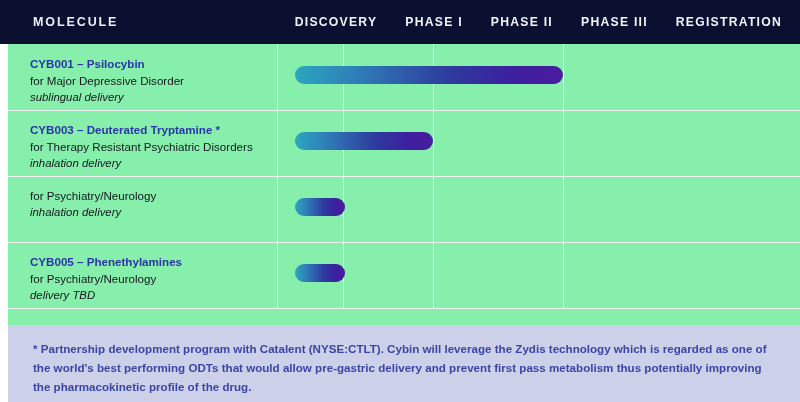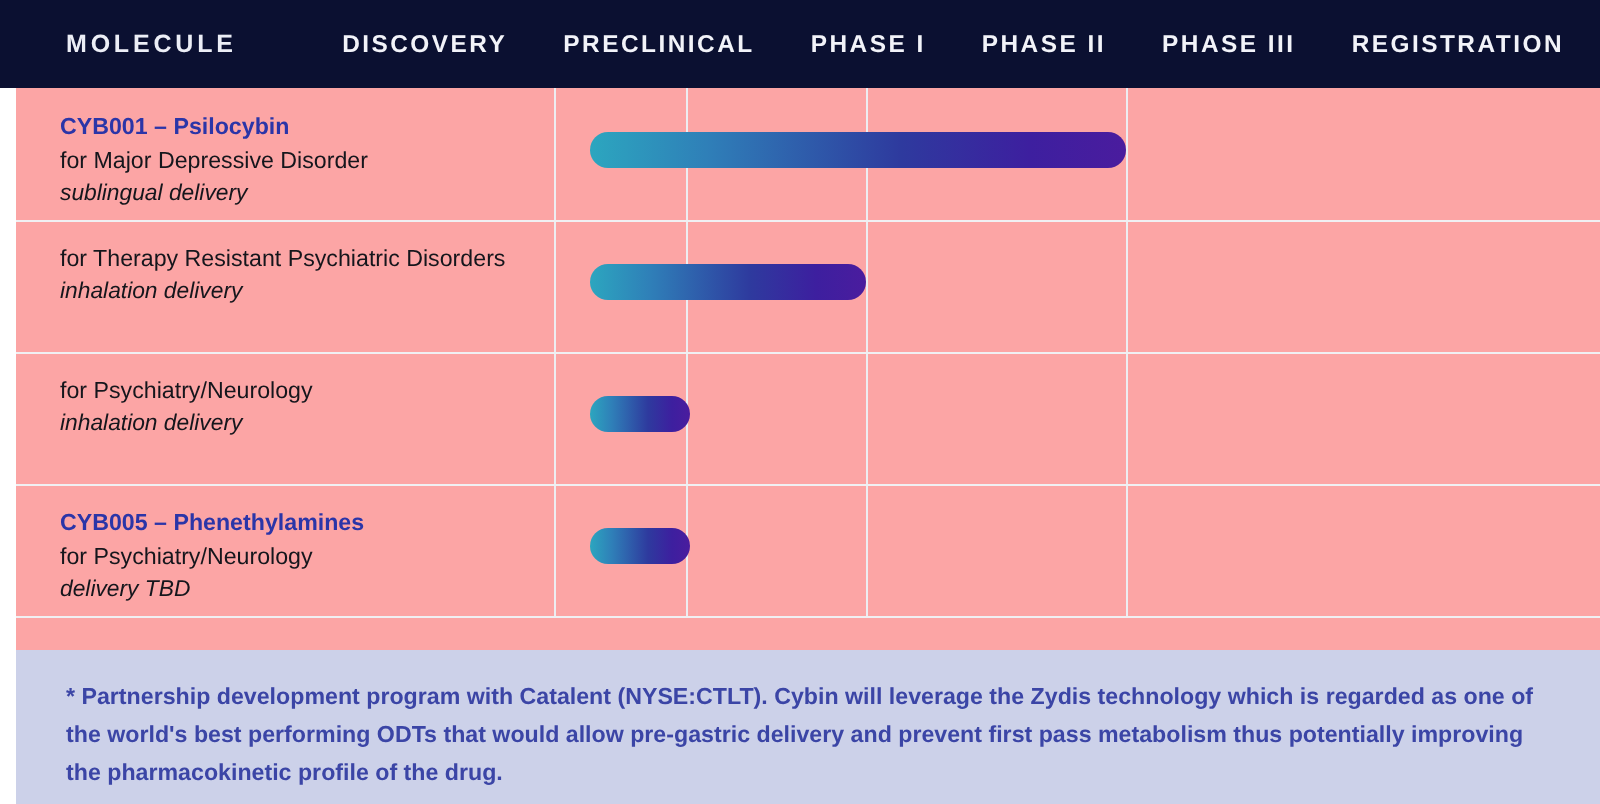--- a/index.html
+++ b/index.html
@@ -56,21 +56,21 @@
     font-weight: 700;
     letter-spacing: 1.25px;
     white-space: nowrap;
   }
 
   
   .panel {
     position: absolute;
     left: 8px; top: 44px;
     width: 792px; height: 281px;
-    background: #fca5a5;
+    background: #86efac;
   }
 
   .grid-lines {
     position: absolute;
     left: 0; top: 0;
     width: 792px; height: 281px;
     pointer-events: none;
   }
 
   .vline {
@@ -163,21 +163,20 @@
 </style>
 </head>
 <body>
 
 <div class="board">
 
   <div class="header">
     <div class="header-title">MOLECULE</div>
     <div class="phase-labels">
       <span class="phase-label">DISCOVERY</span>
-      <span class="phase-label">PRECLINICAL</span>
       <span class="phase-label">PHASE I</span>
       <span class="phase-label">PHASE II</span>
       <span class="phase-label">PHASE III</span>
       <span class="phase-label">REGISTRATION</span>
     </div>
   </div>
 
   <div class="panel">
 
     <div class="grid-lines">
@@ -195,20 +194,21 @@
       <div class="row-text">
         <div class="mol-name">CYB001 – Psilocybin</div>
         <div class="mol-indication">for Major Depressive Disorder</div>
         <div class="mol-delivery">sublingual delivery</div>
       </div>
       <div class="bar" style="left:287px; width:268px;"></div>
     </div>
 
     <div class="row" style="top:66px;">
       <div class="row-text">
+        <div class="mol-name">CYB003 – Deuterated Tryptamine *</div>
         <div class="mol-indication">for Therapy Resistant Psychiatric Disorders</div>
         <div class="mol-delivery">inhalation delivery</div>
       </div>
       <div class="bar" style="left:287px; width:138px;"></div>
     </div>
 
     <div class="row" style="top:132px;">
       <div class="row-text">
         <div class="mol-indication">for Psychiatry/Neurology</div>
         <div class="mol-delivery">inhalation delivery</div>

